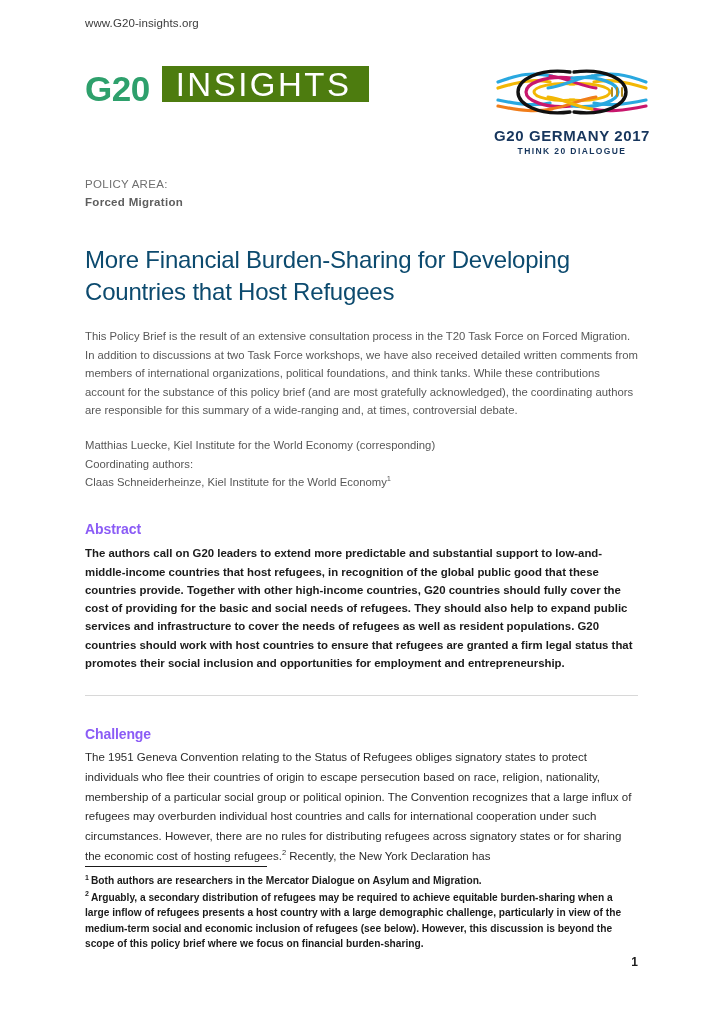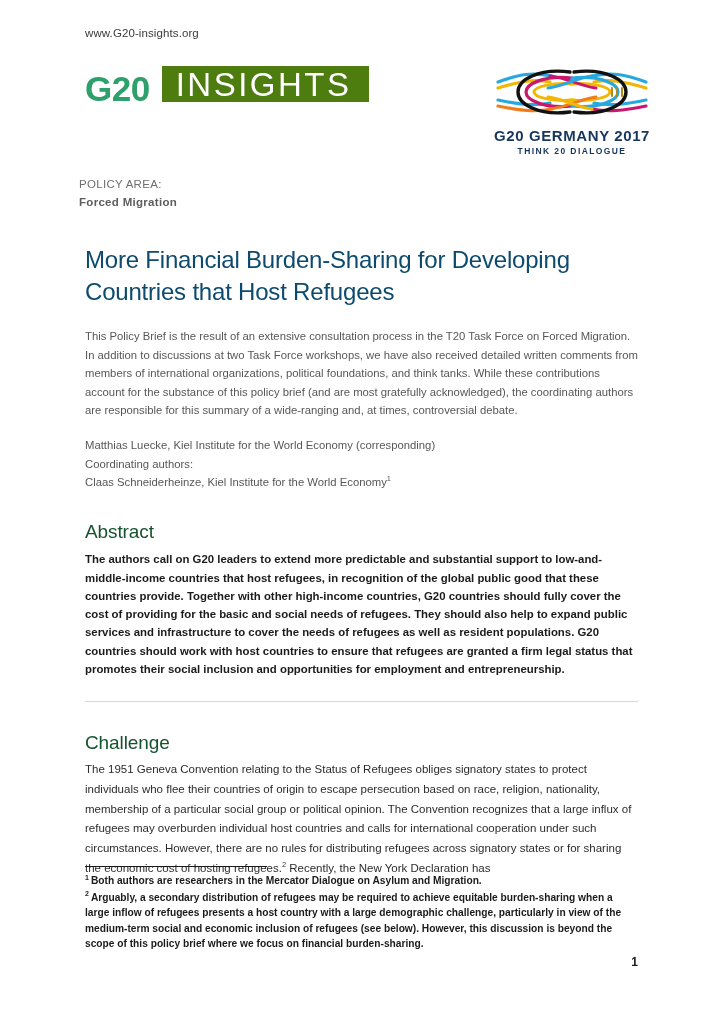--- a/index.html
+++ b/index.html
@@ -17,21 +17,21 @@
     width: 724px;
     height: 1024px;
     background: #ffffff;
     overflow: hidden;
   }
 
   
   .site-url {
     position: absolute;
     left: 85px;
-    top: 27px;
+    top: 17px;
     font-size: 11.5px;
     color: #3b3b3b;
     letter-spacing: 0.1px;
   }
 
   .brand-lockup {
     position: absolute;
     left: 85px;
     top: 66px;
     display: flex;
@@ -80,21 +80,21 @@
     font-size: 8.5px;
     font-weight: bold;
     color: #17365d;
     letter-spacing: 1.4px;
     margin-top: 2px;
   }
 
   
   .policy-area {
     position: absolute;
-    left: 79px;
+    left: 85px;
     top: 176px;
     font-size: 11.5px;
     color: #6f6f6f;
     line-height: 1.55;
     letter-spacing: 0.3px;
   }
   .policy-area .pa-value { font-weight: bold; color: #5e5e5e; }
 
   
   .content {
@@ -127,23 +127,23 @@
     color: #575757;
   }
   .author-email {
     color: #3b3bb5;
     text-decoration: underline;
     display: inline-block;
   }
   sup { font-size: 7.5px; vertical-align: super; line-height: 0; }
 
   .section-heading {
-    font-size: 19px;
-    font-weight: normal;
-    color: #14532d;
+    font-size: 14px;
+    font-weight: bold;
+    color: #8b5cf6;
     margin-top: 30px;
     letter-spacing: -0.1px;
   }
 
   .abstract-body {
     margin-top: 7px;
     font-size: 11.4px;
     font-weight: bold;
     line-height: 1.6;
     color: #1b1b1b;

